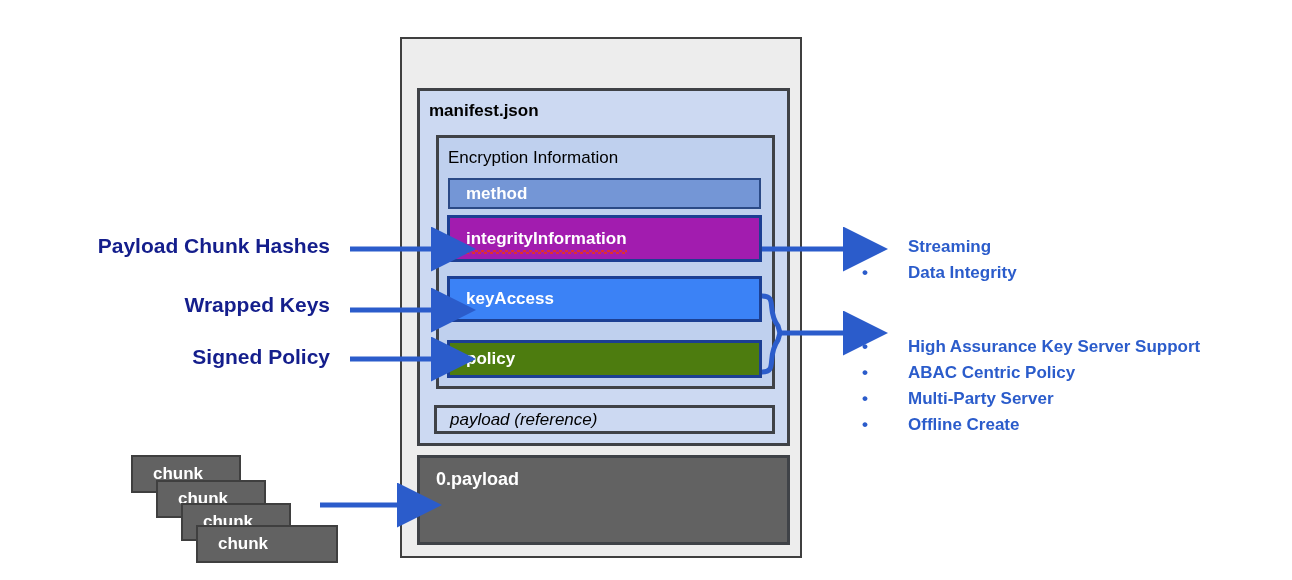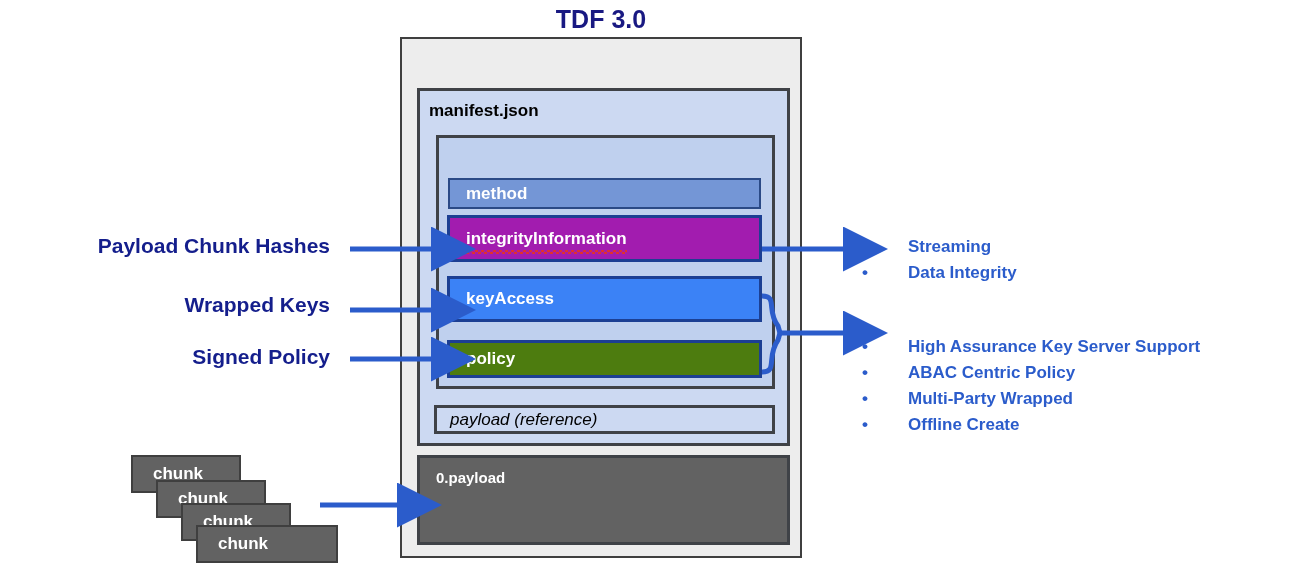--- a/index.html
+++ b/index.html
@@ -165,21 +165,21 @@
   #payload-box {
     position: absolute;
     left: 417px;
     top: 455px;
     width: 373px;
     height: 90px;
     background: #626262;
     border: 3px solid #3f4247;
     box-sizing: border-box;
     padding: 11px 0 0 16px;
-    font-size: 15px;
+    font-size: 18px;
     font-weight: bold;
     color: #ffffff;
   }
 
   
   .chunk {
     position: absolute;
     width: 110px;
     height: 38px;
     background: #626262;
@@ -235,28 +235,28 @@
     width: 1292px;
     height: 580px;
     pointer-events: none;
   }
 </style>
 </head>
 <body>
 
 <div id="canvas">
 
-  <div id="title-inner">TDF 3.0</div>
 
   <div id="tdf-frame"></div>
 
   <div id="manifest-box"></div>
   <div id="manifest-label">manifest.json</div>
 
   <div id="encinfo-box"></div>
+  <div id="encinfo-label">Encryption Information</div>
 
   <div class="field" id="field-method">
     <span>method</span>
   </div>
 
   <div class="field" id="field-integrity">
     <span class="squiggle">integrityInformation</span>
   </div>
 
   <div class="field" id="field-keyaccess">
@@ -307,21 +307,21 @@
     <div class="bullet-row">
       <span class="bullet-dot">•</span>
       <span class="bullet-text">High Assurance Key Server Support</span>
     </div>
     <div class="bullet-row">
       <span class="bullet-dot">•</span>
       <span class="bullet-text">ABAC Centric Policy</span>
     </div>
     <div class="bullet-row">
       <span class="bullet-dot">•</span>
-      <span class="bullet-text">Multi-Party Wrapped</span>
+      <span class="bullet-text">Multi-Party Server</span>
     </div>
     <div class="bullet-row">
       <span class="bullet-dot">•</span>
       <span class="bullet-text">Offline Create</span>
     </div>
   </div>
 
   <svg id="arrows" viewBox="0 0 1292 580">
     <defs>
       <marker id="ah" markerWidth="9" markerHeight="9" refX="1" refY="4.5" orient="auto" markerUnits="strokeWidth">

